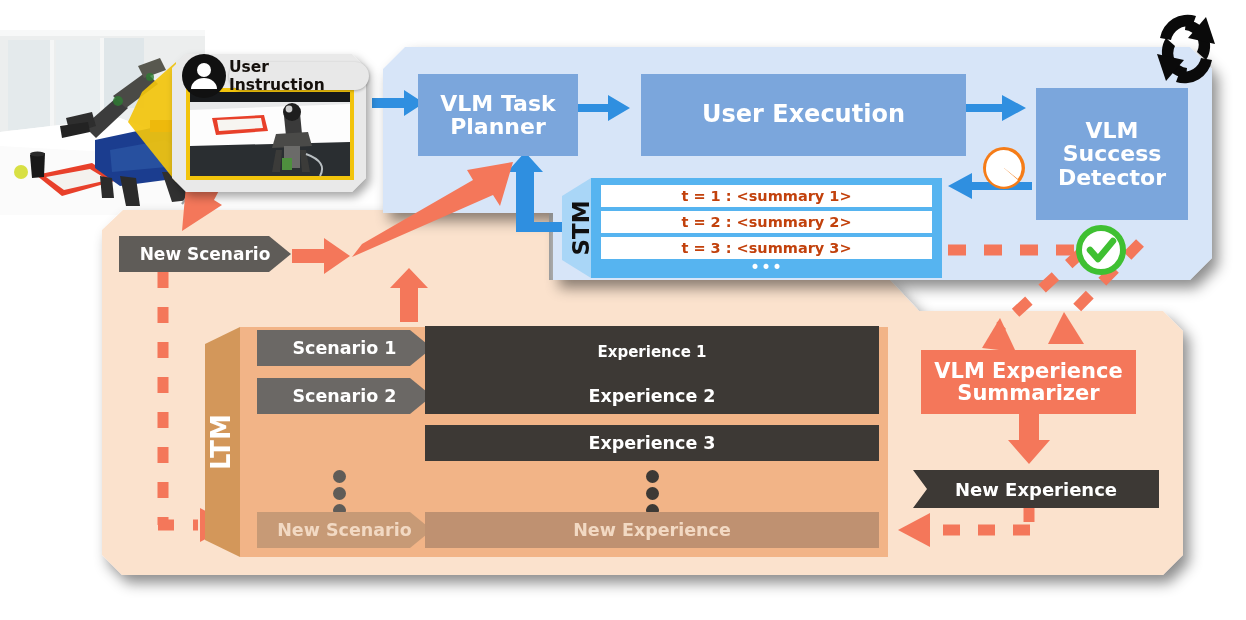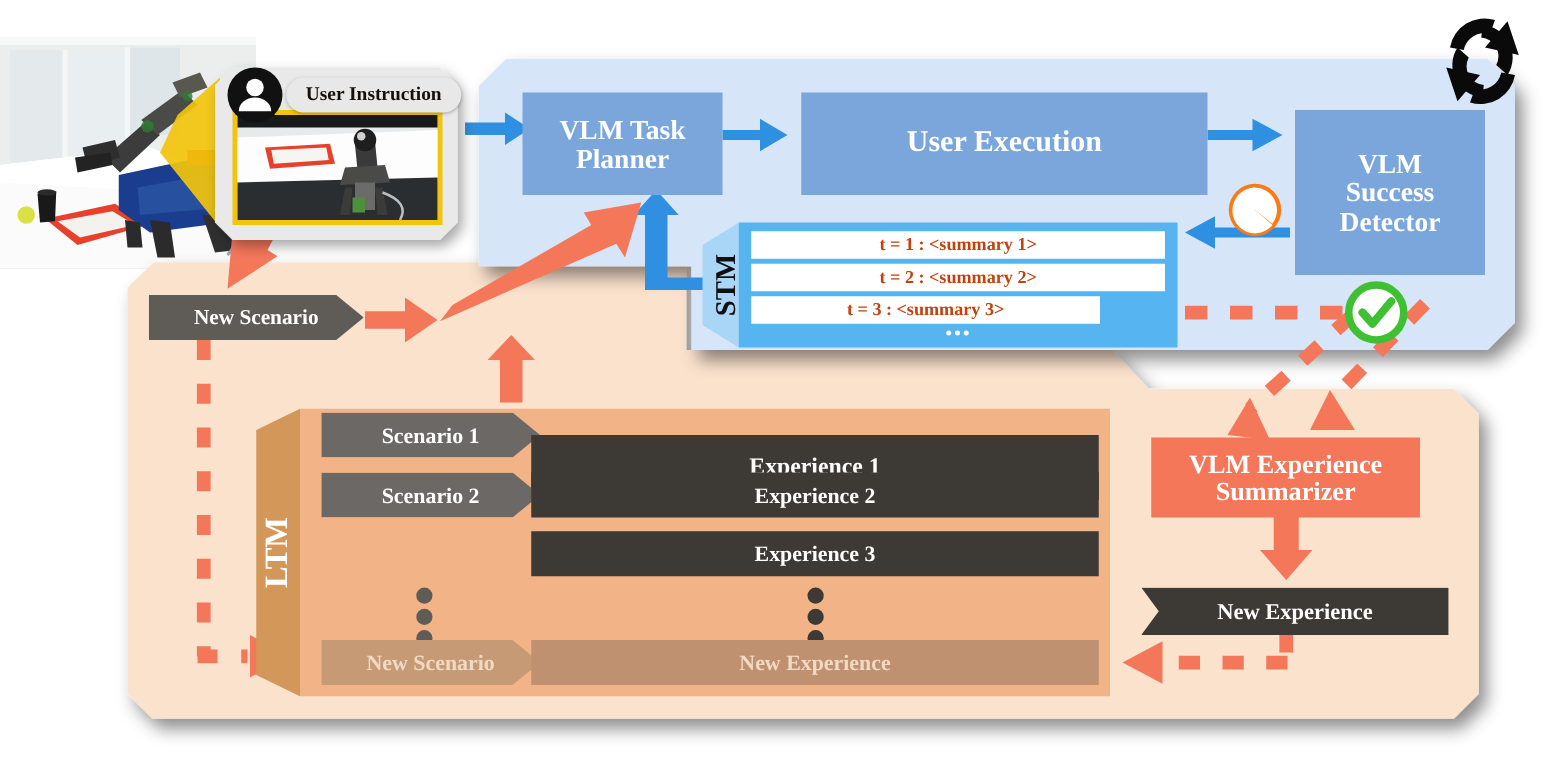--- a/index.html
+++ b/index.html
@@ -40,21 +40,21 @@
   
   .stm-row{position:absolute;background:#ffffff;display:flex;align-items:center;
            justify-content:center;color:#c2410c;font-weight:bold;}
 
   
   .pill{position:absolute;background:#e8e8e8;border-radius:16px;
         display:flex;align-items:center;justify-content:center;
         color:#15100c;font-weight:bold;box-shadow:0 1px 3px rgba(0,0,0,.28);}
 
   svg{overflow:visible;}
-  .nosel{user-select:none;font-family:Liberation Serif, serif;}
+  .nosel{user-select:none;}
 </style>
 </head>
 <body>
 
 <div class="stage">
 
   <svg class="abs" style="left:0;top:0" width="1246" height="620">
     <defs>
       <filter id="softshadow" x="-25%" y="-25%" width="160%" height="170%">
         <feDropShadow dx="6" dy="8" stdDeviation="7" flood-color="#000" flood-opacity="0.45"></feDropShadow>
@@ -274,36 +274,36 @@
     <span>Success</span>
     <span>Detector</span>
   </div>
 
   <div class="abs nosel" style="left:553px;top:200px;width:56px;height:56px;display:flex;align-items:center;justify-content:center;">
     <span class="vtext" style="font-size:23px;color:#101010;">STM</span>
   </div>
 
   <div class="stm-row nosel" style="left:601px;top:185px;width:331px;height:22px;font-size:14.5px;">t = 1 : &lt;summary 1&gt;</div>
   <div class="stm-row nosel" style="left:601px;top:211px;width:331px;height:22px;font-size:14.5px;">t = 2 : &lt;summary 2&gt;</div>
-  <div class="stm-row nosel" style="left:601px;top:237px;width:279px;height:22px;font-size:14.5px;">t = 3 : &lt;summary 3&gt;</div>
+  <div class="stm-row nosel" style="left:601px;top:237px;width:331px;height:22px;font-size:14.5px;">t = 3 : &lt;summary 3&gt;</div>
   <div class="abs nosel" style="left:601px;top:258px;width:331px;height:18px;display:flex;align-items:center;justify-content:center;color:#ffffff;font-size:17px;letter-spacing:1px;">•••</div>
 
   <div class="chev chev-scn nosel" style="left:119px;top:236px;width:172px;height:36px;font-size:17px;background:#5f5c58;">
     <span>New Scenario</span>
   </div>
 
 
   <div class="abs nosel" style="left:193px;top:410px;width:56px;height:64px;display:flex;align-items:center;justify-content:center;">
     <span class="vtext" style="font-size:26px;color:#ffffff;">LTM</span>
   </div>
 
   <div class="chev chev-scn nosel" style="left:257px;top:330px;width:175px;height:36px;font-size:17.5px;">
     <span>Scenario 1</span>
   </div>
-  <div class="chev chev-exp nosel" style="left:425px;top:348px;width:454px;height:52px;font-size:19px;">
+  <div class="chev chev-exp nosel" style="left:425px;top:326px;width:454px;height:52px;font-size:15px;">
     <span>Experience 1</span>
   </div>
 
   <div class="chev chev-scn nosel" style="left:257px;top:378px;width:175px;height:36px;font-size:17.5px;text-align:center;">
     <span>Scenario 2</span>
   </div>
   <div class="chev chev-exp nosel" style="left:425px;top:378px;width:454px;height:36px;font-size:17.5px;">
     <span>Experience 2</span>
   </div>
 

